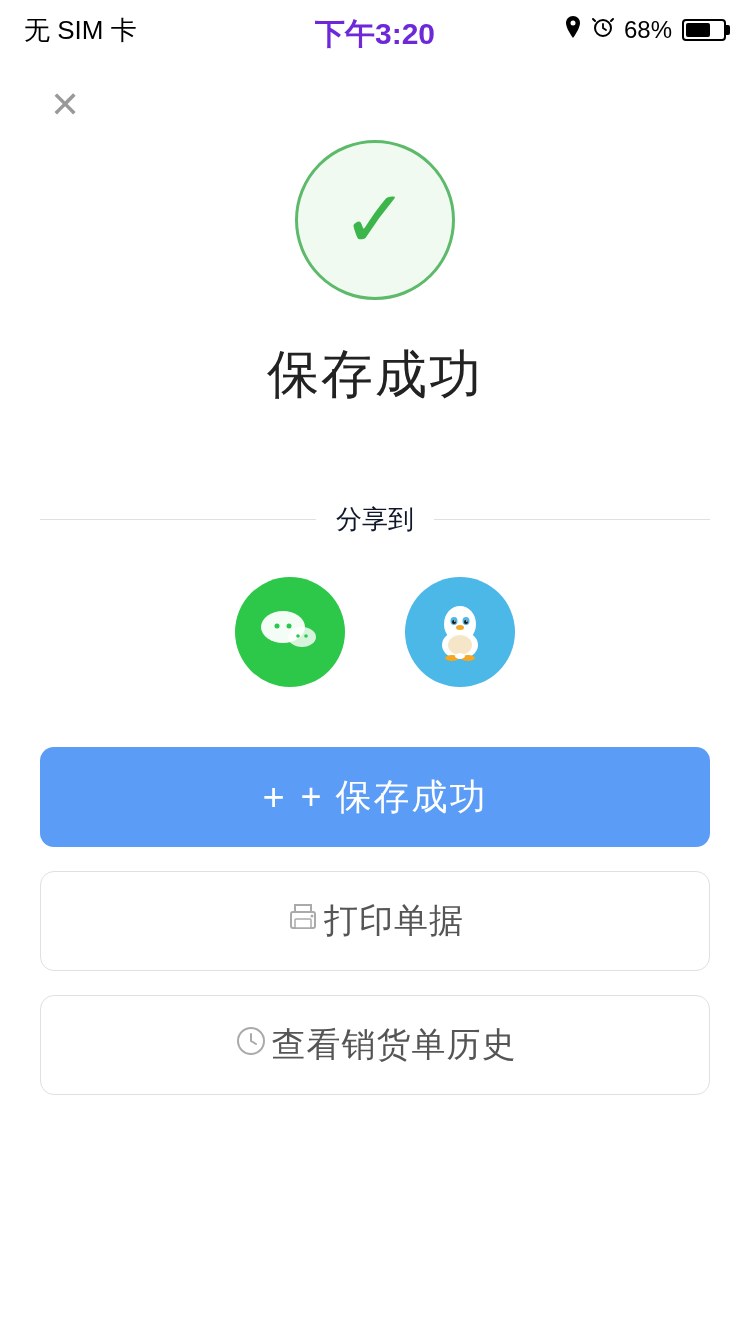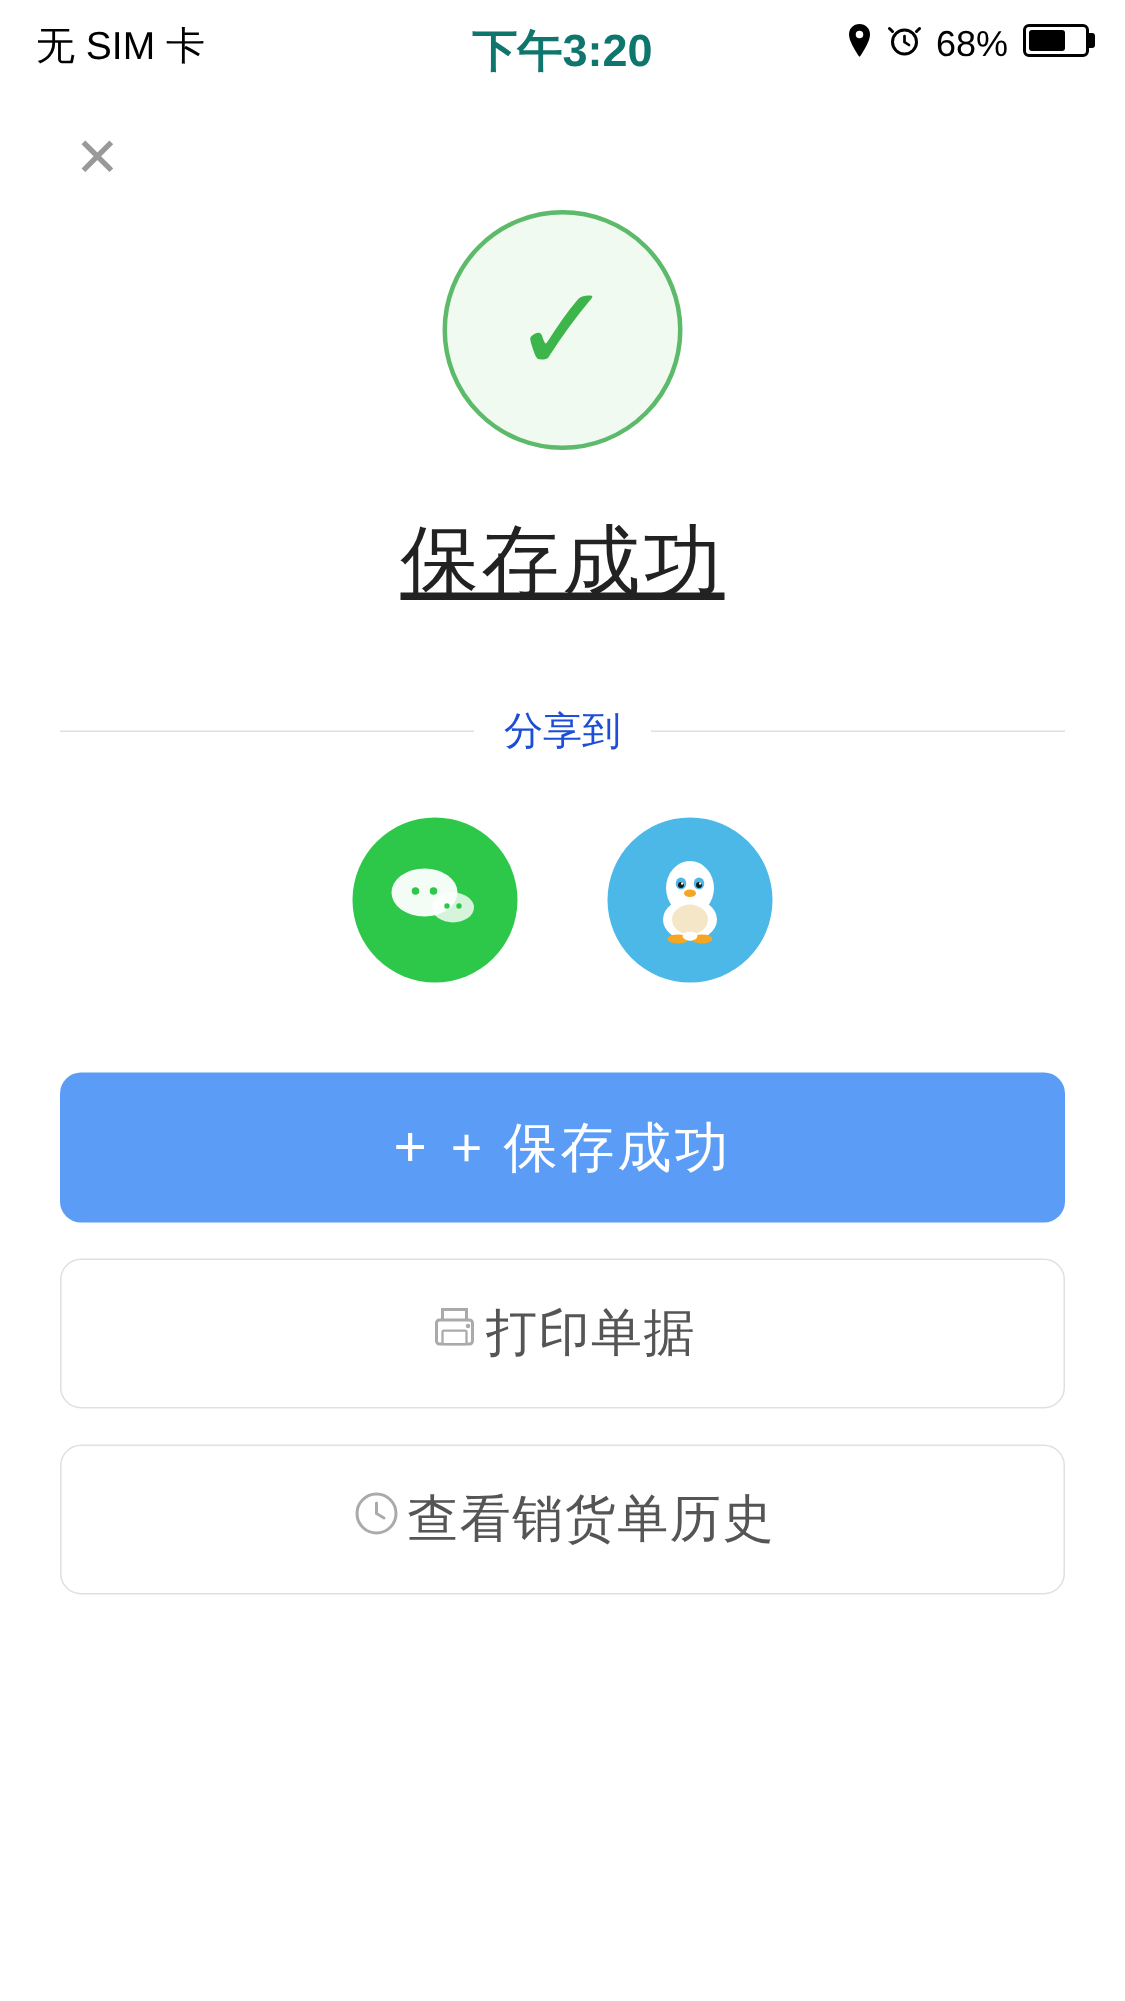--- a/index.html
+++ b/index.html
@@ -29,29 +29,29 @@
       display: flex;
       align-items: center;
       gap: 10px;
       font-size: 26px;
       color: #000;
       font-weight: 400;
     }
     .status-center {
       font-size: 30px;
       font-weight: 600;
-      color: #0f766e;
+      color: #6d28d9;
       position: absolute;
       left: 50%;
       transform: translateX(-50%);
       top: 14px;
     }
     .status-right {
       display: flex;
-      align-items: flex-start;
+      align-items: center;
       gap: 10px;
       font-size: 24px;
       color: #000;
     }
 
     
     .battery {
       display: inline-flex;
       align-items: center;
       gap: 4px;
@@ -130,23 +130,22 @@
       font-size: 80px;
       color: #3cb54a;
       line-height: 1;
     }
 
     
     .success-title {
       font-size: 52px;
       font-weight: 400;
       color: #222;
-      margin-bottom: 60px;
+      margin-bottom: 92px;
       letter-spacing: 2px;
-      text-decoration: underline;
     }
 
     
     .share-section {
       width: 100%;
       display: flex;
       flex-direction: column;
       align-items: center;
       margin-bottom: 60px;
     }
@@ -157,21 +156,21 @@
       gap: 20px;
       margin-bottom: 40px;
     }
     .share-line {
       flex: 1;
       height: 1px;
       background: #e0e0e0;
     }
     .share-label {
       font-size: 26px;
-      color: #1d4ed8;
+      color: #0f172a;
     }
 
     .share-icons {
       display: flex;
       gap: 60px;
     }
 
     
     .wechat-btn {
       width: 110px;

